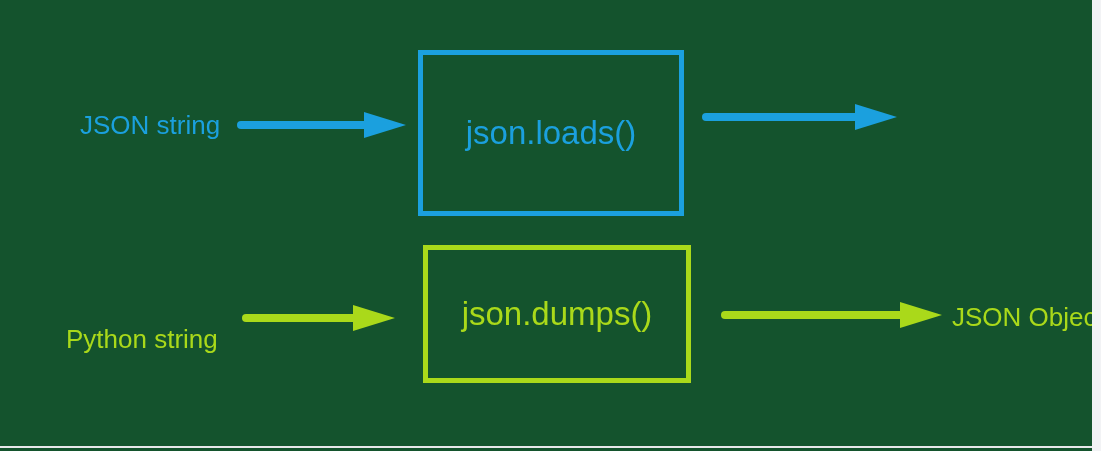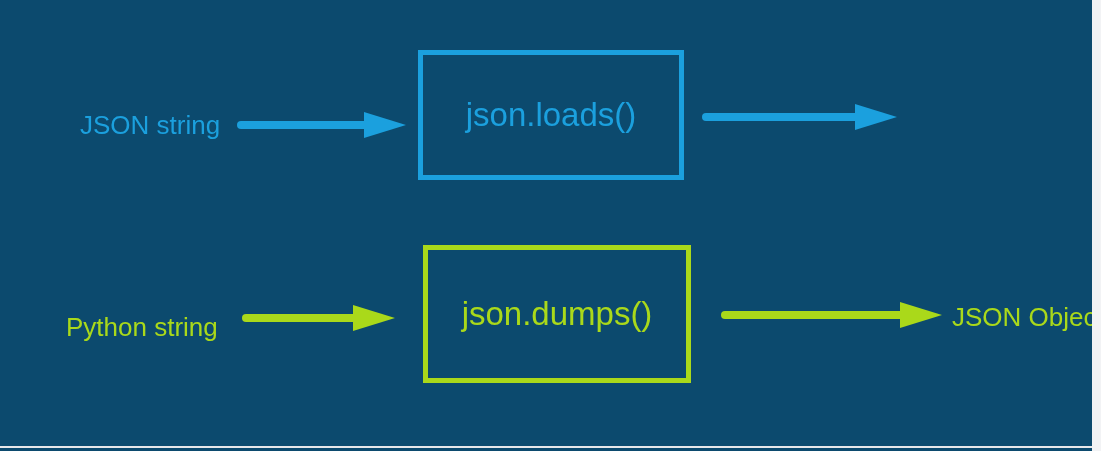--- a/index.html
+++ b/index.html
@@ -25,46 +25,46 @@
     display: flex;
     align-items: center;
     justify-content: center;
   }
   .func-label { font-size: 33px; }
   .arrow { position: absolute; display: block; }
 
   
   .r0-in   { left: 80px;  top: 108px; }
   .r0-a1   { left: 236px; top: 110px; }
-  .r0-box  { left: 418px; top: 50px;  width: 266px; height: 130px; }
+  .r0-box  { left: 418px; top: 50px;  width: 266px; height: 166px; }
   .r0-a2   { left: 701px; top: 102px; }
   .r0-out  { left: 918px; top: 100px; }
 
   
-  .r1-in   { left: 66px;  top: 310px; }
+  .r1-in   { left: 66px;  top: 322px; }
   .r1-a1   { left: 241px; top: 303px; }
   .r1-box  { left: 423px; top: 245px; width: 268px; height: 138px; }
   .r1-a2   { left: 720px; top: 300px; }
   .r1-out  { left: 952px; top: 300px; }
 
   .edge-right {
     position: absolute;
     top: 0; right: 0;
     width: 9px; height: 100%;
   }
   .edge-bottom {
     position: absolute;
     left: 0; right: 9px;
     top: 446px; height: 2px;
   }
 </style>
 </head>
 <body>
 
-<div class="canvas" style="background-color: #0c4a6e;">
+<div class="canvas" style="background-color: #14532d;">
 
   <div class="row" style="color: rgb(27, 160, 222);">
     <div class="label r0-in">JSON string</div>
 
     <svg class="arrow r0-a1" width="170" height="30" viewBox="0 0 170 30">
       <line x1="5" y1="15" x2="132" y2="15" stroke="currentColor" stroke-width="8" stroke-linecap="round"></line>
       <polygon points="128,2 170,15 128,28" fill="currentColor"></polygon>
     </svg>
 
     <div class="func-box r0-box">

